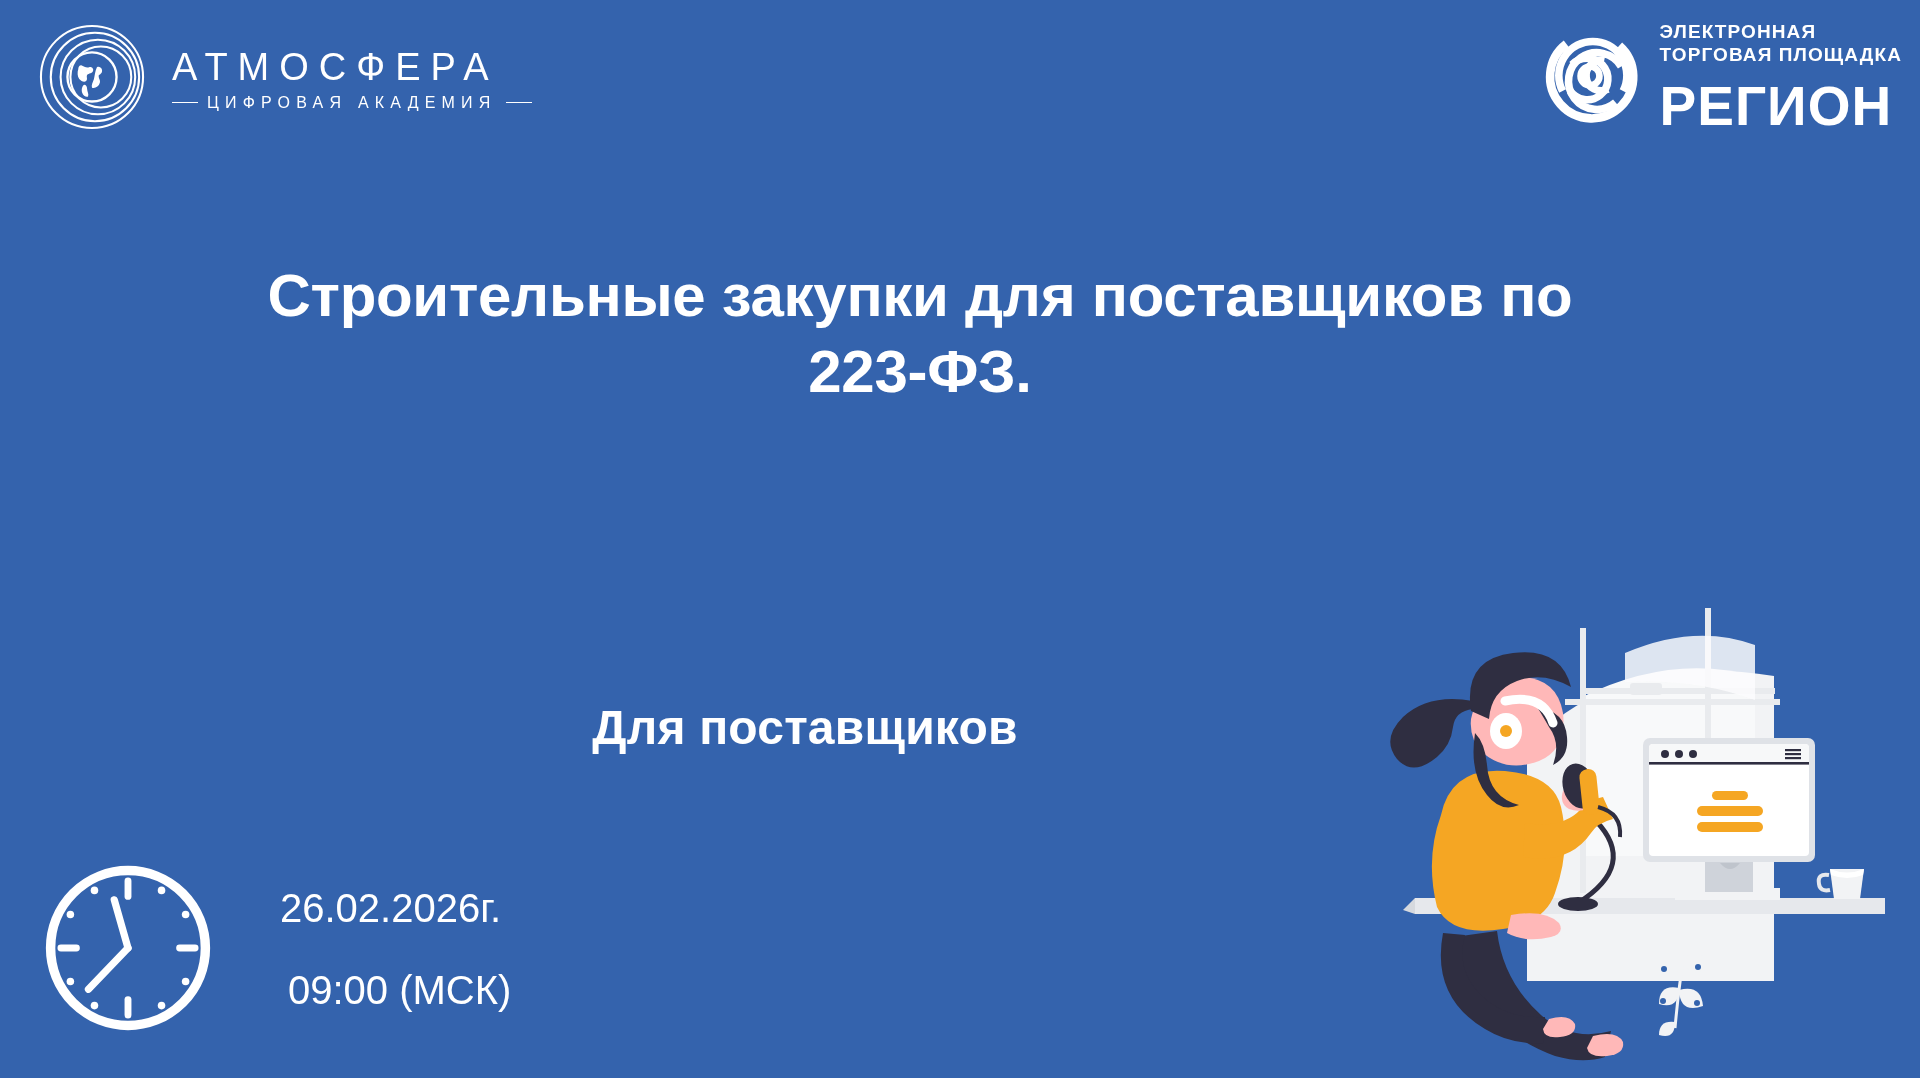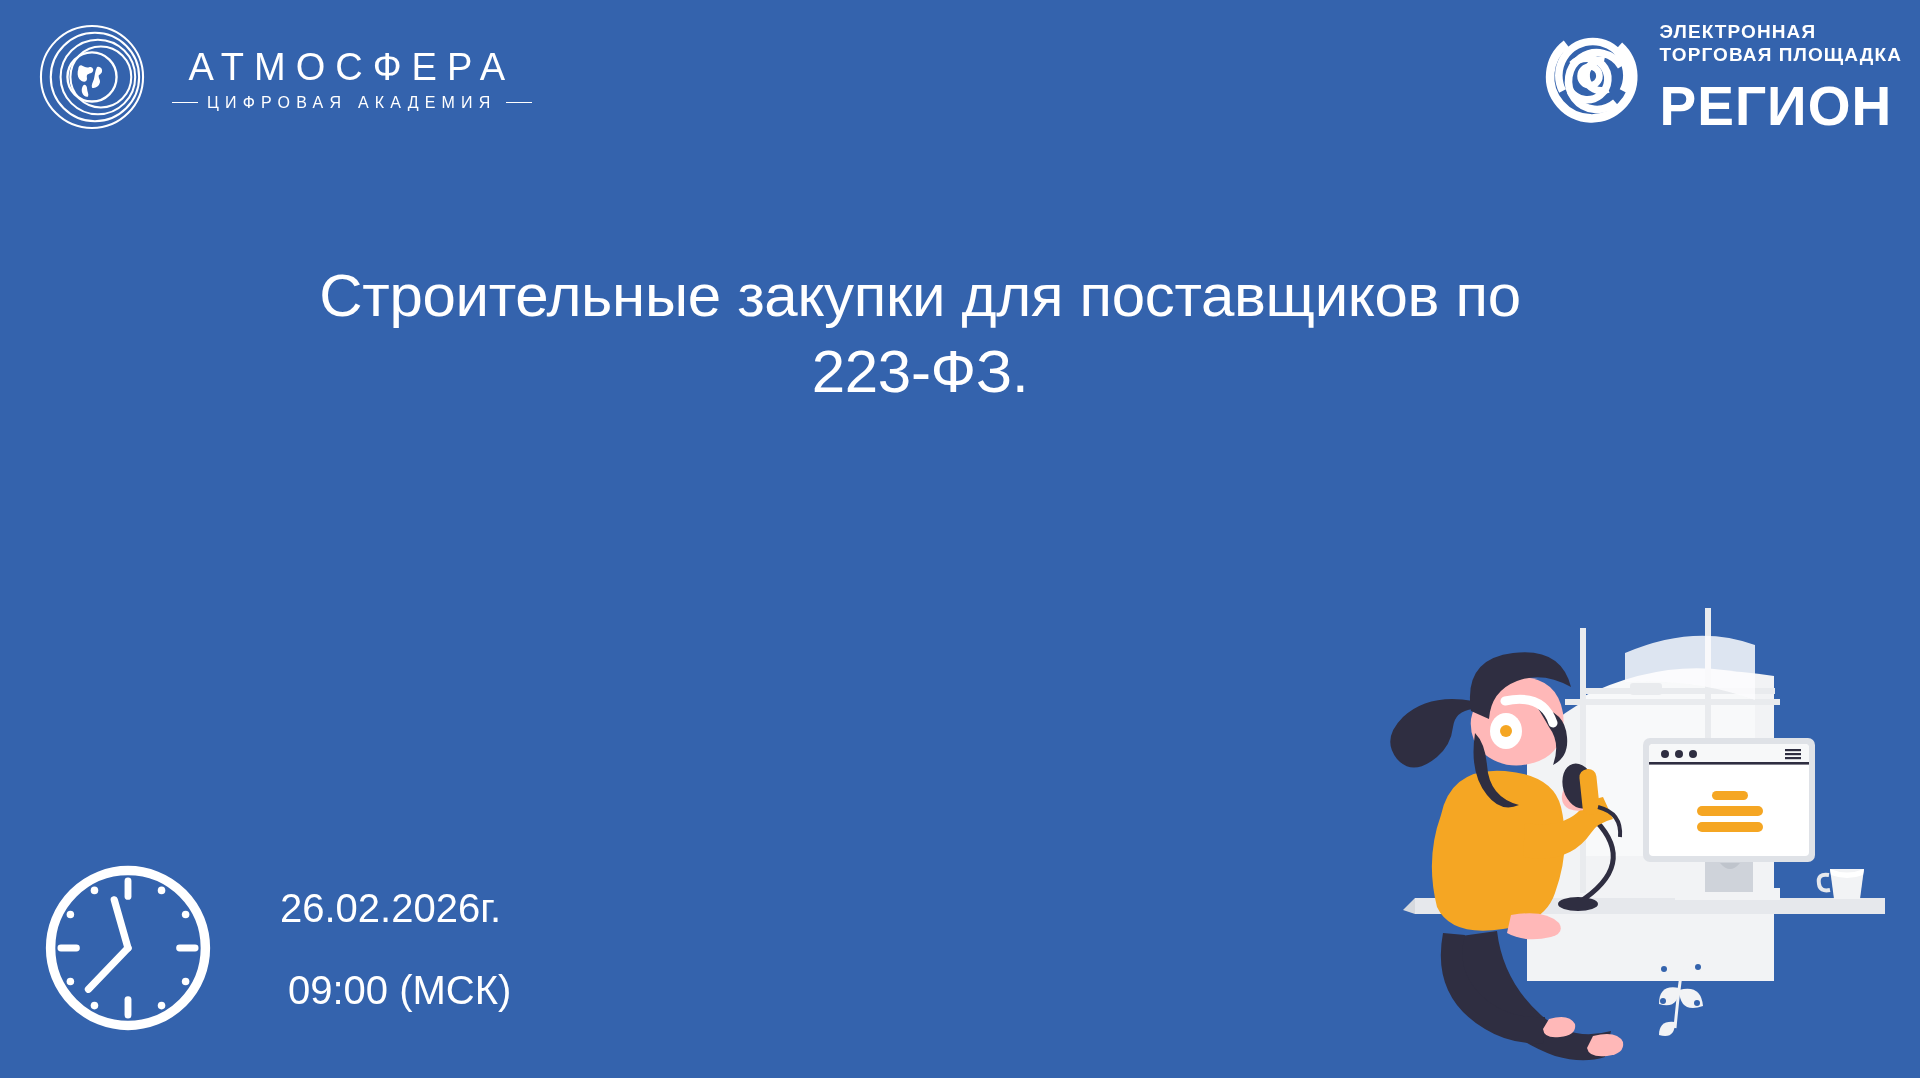--- a/index.html
+++ b/index.html
@@ -29,21 +29,20 @@
     gap: 26px;
   }
   .logo-left .mark { width: 108px; height: 108px; flex: 0 0 auto; }
   .logo-left .wordmark { padding-top: 6px; }
   .logo-left .wm-main {
     font-size: 38px;
     letter-spacing: 10px;
     font-weight: 400;
     line-height: 1;
     white-space: nowrap;
-    text-align: center;
   }
   .logo-left .wm-sub {
     margin-top: 9px;
     font-size: 16px;
     letter-spacing: 6.2px;
     font-weight: 400;
     line-height: 1;
     white-space: nowrap;
     display: flex;
     align-items: center;
@@ -86,21 +85,21 @@
   }
 
   
   .title {
     position: absolute;
     left: 210px;
     top: 258px;
     width: 1420px;
     text-align: center;
     font-size: 60px;
-    font-weight: 400;
+    font-weight: 700;
     line-height: 1.26;
     letter-spacing: -0.3px;
   }
   .subtitle {
     position: absolute;
     left: 210px;
     top: 700px;
     width: 1190px;
     text-align: center;
     font-size: 48px;
@@ -179,20 +178,21 @@
       <div class="wm-l2">ТОРГОВАЯ ПЛОЩАДКА</div>
       <div class="wm-big">РЕГИОН</div>
     </div>
   </div>
 
   <div class="title">
     <div>Строительные закупки для поставщиков по</div>
     <div>223-ФЗ.</div>
   </div>
 
+  <div class="subtitle">Для поставщиков</div>
 
   <svg class="clock-icon" viewBox="0 0 100 100">
     <circle cx="50" cy="50" r="45" fill="none" stroke="#ffffff" stroke-width="5.5"></circle>
     <g stroke="#ffffff" stroke-width="4" stroke-linecap="round">
       <line x1="50" y1="11" x2="50" y2="20"></line>
       <line x1="50" y1="80" x2="50" y2="89"></line>
       <line x1="11" y1="50" x2="20" y2="50"></line>
       <line x1="80" y1="50" x2="89" y2="50"></line>
     </g>
     <g fill="#ffffff">

